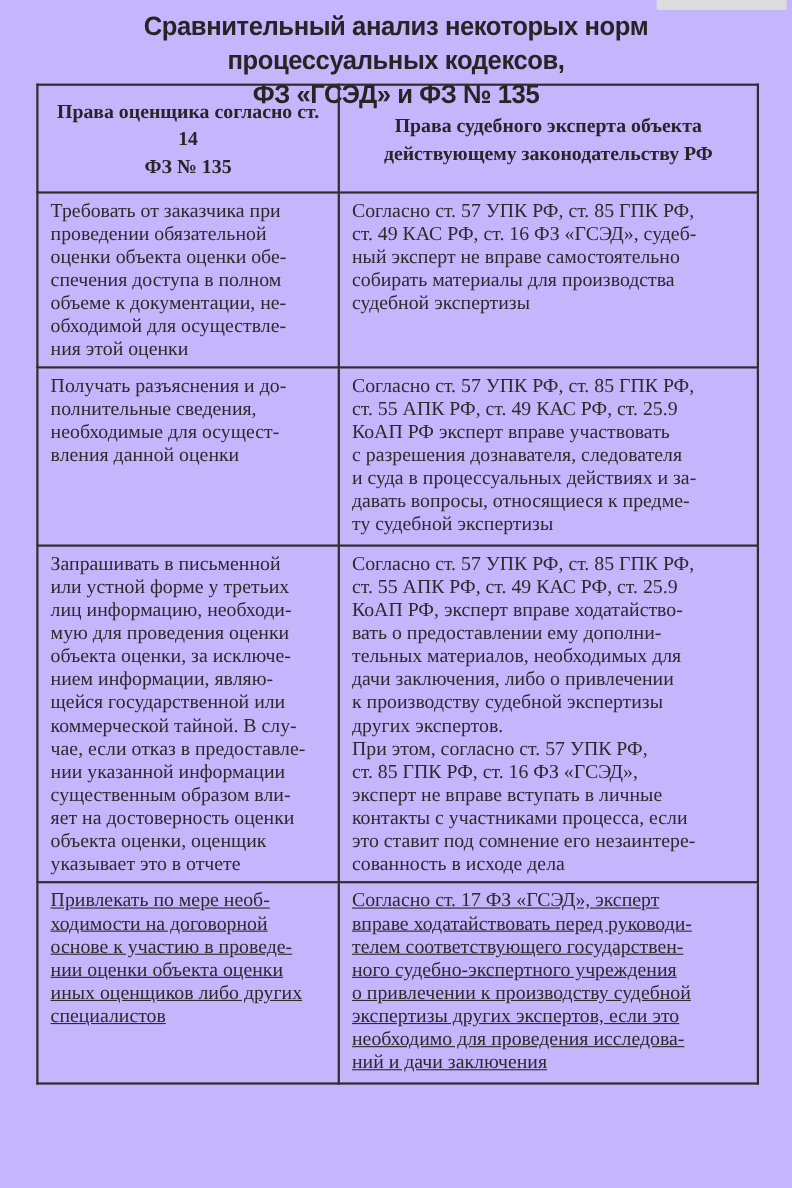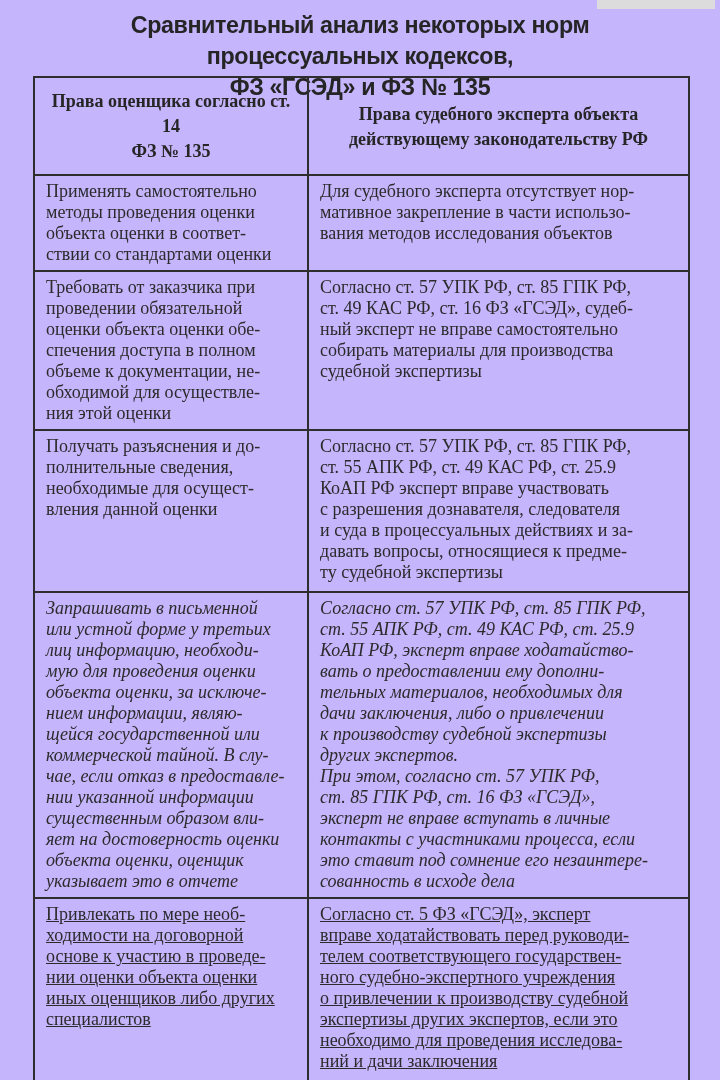--- a/index.html
+++ b/index.html
@@ -67,21 +67,21 @@
   table.comparison td {
     font-size: 18px;
     line-height: 21px;
     padding: 5px 6px 5px 11px;
     color: #2b2b2b;
   }
   
   tr.r1 td { height: 78px;  }
   tr.r2 td { height: 141px; }
   tr.r3 td { height: 150px; }
-  tr.r4 td { height: 287px; font-style: italic; }
+  tr.r4 td { height: 287px; }
   tr.r5 td { height: 171px; text-decoration: underline; }
 </style>
 </head>
 <body>
 
 <div class="page">
 
   <div class="scan-artifact"></div>
 
   <h1 class="doc-title">Сравнительный анализ некоторых норм процессуальных кодексов,
@@ -94,29 +94,20 @@
     </colgroup>
     <thead>
       <tr>
         <th>Права оценщика согласно ст. 14
 ФЗ № 135</th>
         <th>Права судебного эксперта объекта
 действующему законодательству РФ</th>
       </tr>
     </thead>
     <tbody>
-      <tr class="r1">
-        <td>Применять самостоятельно
-методы проведения оценки
-объекта оценки в соответ-
-ствии со стандартами оценки</td>
-        <td>Для судебного эксперта отсутствует нор-
-мативное закрепление в части использо-
-вания методов исследования объектов</td>
-      </tr>
       <tr class="r2">
         <td>Требовать от заказчика при
 проведении обязательной
 оценки объекта оценки обе-
 спечения доступа в полном
 объеме к документации, не-
 обходимой для осуществле-
 ния этой оценки</td>
         <td>Согласно ст. 57 УПК РФ, ст. 85 ГПК РФ,
 ст. 49 КАС РФ, ст. 16 ФЗ «ГСЭД», судеб-
@@ -167,21 +158,21 @@
 это ставит под сомнение его незаинтере-
 сованность в исходе дела</td>
       </tr>
       <tr class="r5">
         <td>Привлекать по мере необ-
 ходимости на договорной
 основе к участию в проведе-
 нии оценки объекта оценки
 иных оценщиков либо других
 специалистов</td>
-        <td>Согласно ст. 5 ФЗ «ГСЭД», эксперт
+        <td>Согласно ст. 17 ФЗ «ГСЭД», эксперт
 вправе ходатайствовать перед руководи-
 телем соответствующего государствен-
 ного судебно-экспертного учреждения
 о привлечении к производству судебной
 экспертизы других экспертов, если это
 необходимо для проведения исследова-
 ний и дачи заключения</td>
       </tr>
     </tbody>
   </table>

